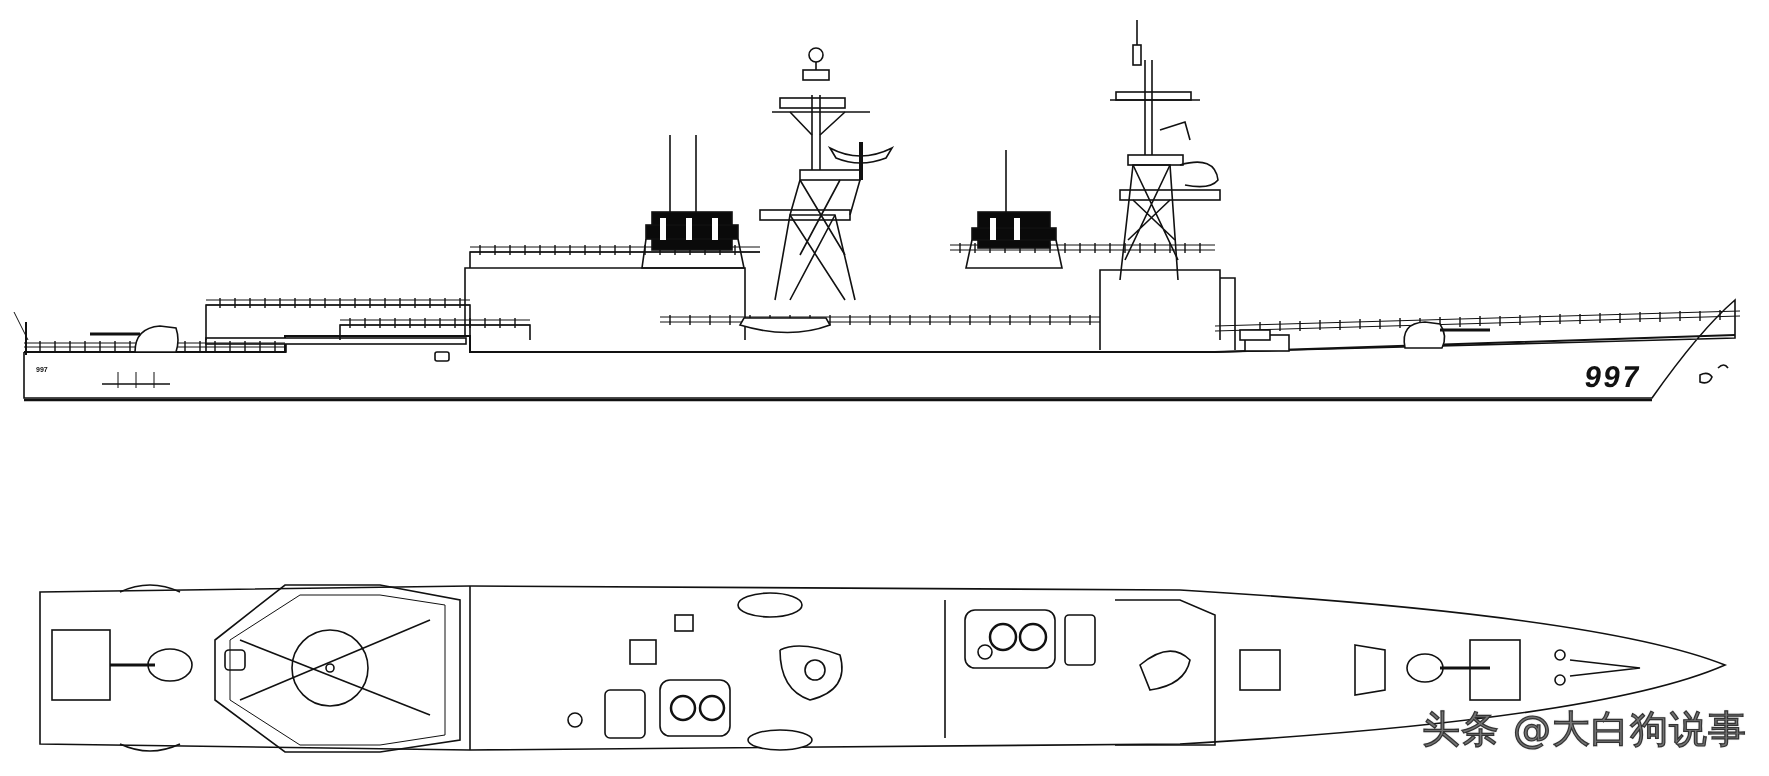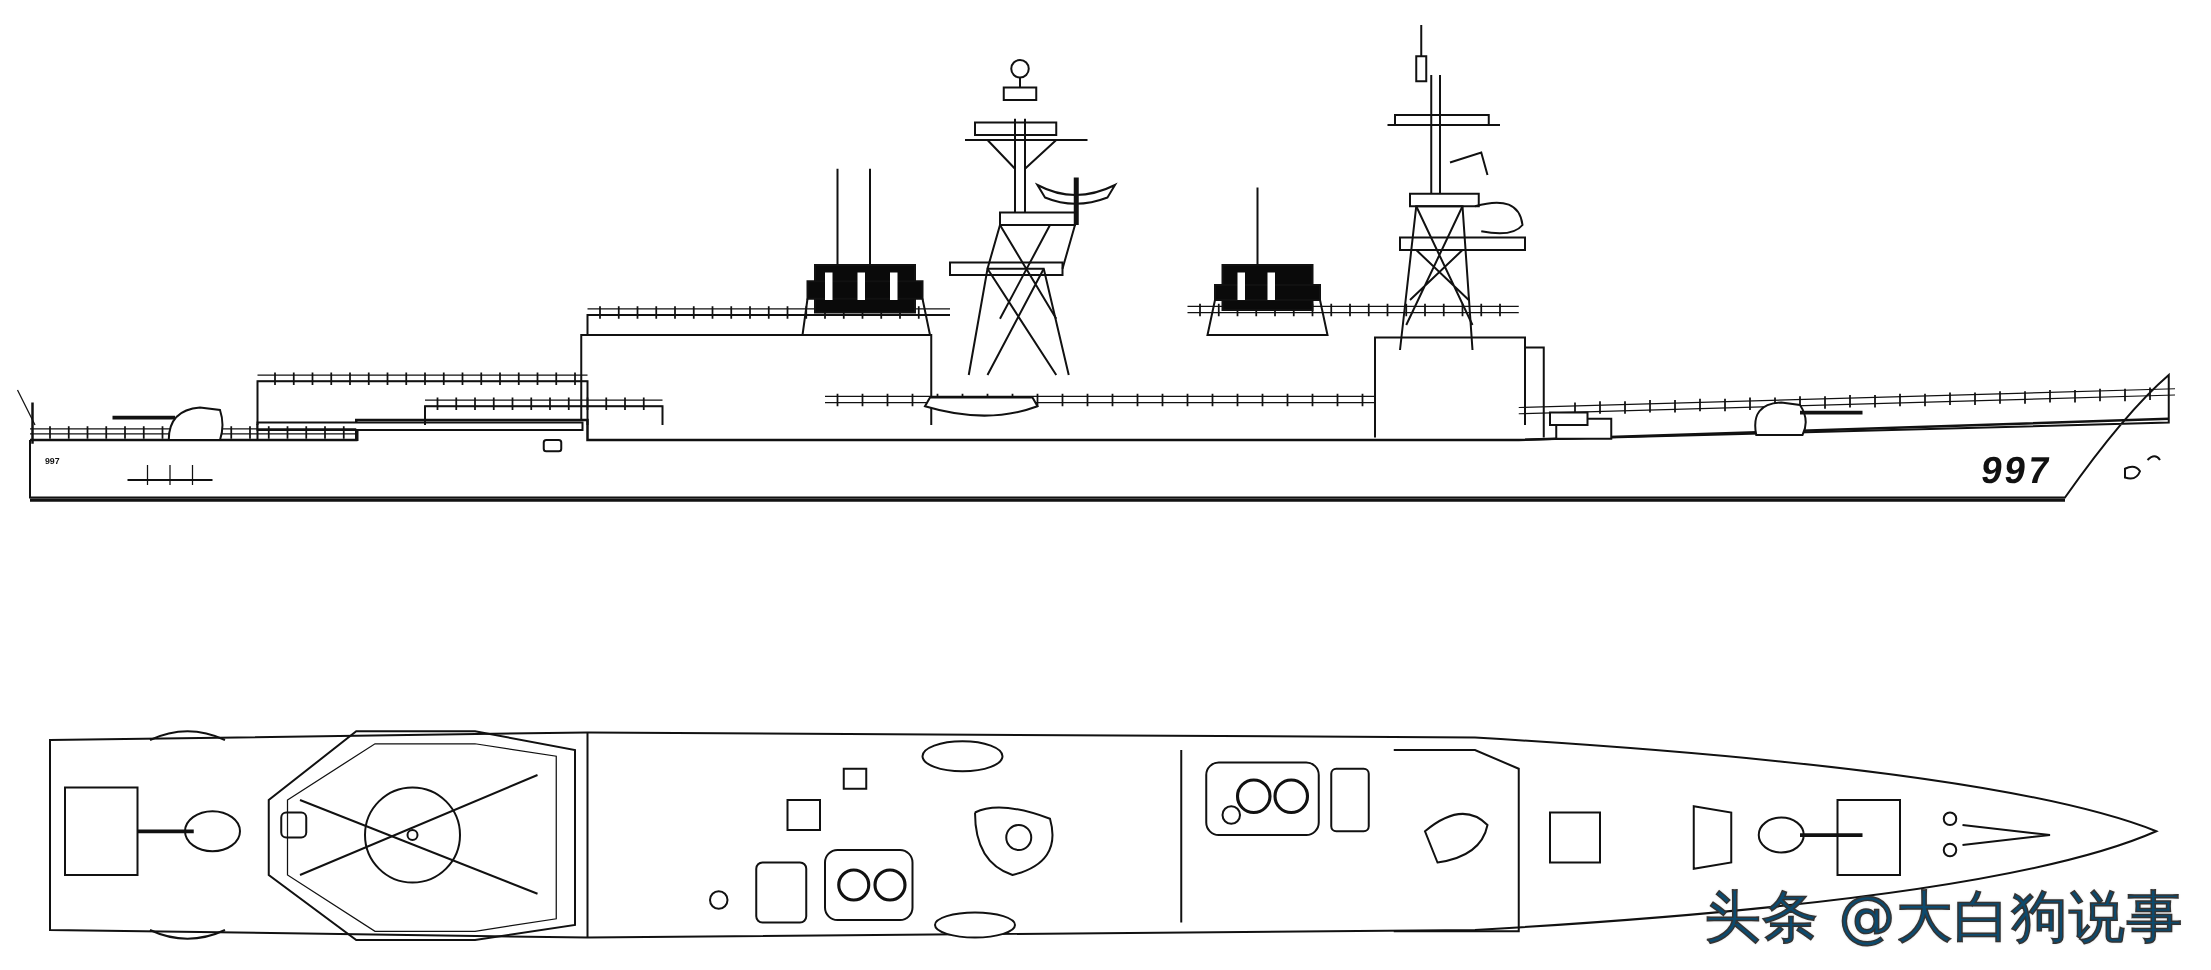--- a/index.html
+++ b/index.html
@@ -3,21 +3,21 @@
 <meta charset="utf-8">
 <style>
   html, body { margin:0; padding:0; background:#ffffff; }
   body { width:1769px; height:776px; position:relative; overflow:hidden; font-family:"Liberation Sans", sans-serif; }
   .view { position:absolute; left:0; width:1769px; }
   .profile { top:0; height:420px; }
   .plan { top:540px; height:236px; }
   svg { display:block; }
   .hull-number { position:absolute; font-family:"Liberation Sans", sans-serif; font-weight:bold; font-size:30px; color:#111; letter-spacing:2px; transform:skewX(-8deg); }
   .stern-number { position:absolute; font-family:"Liberation Sans", sans-serif; font-weight:bold; font-size:7px; color:#111; }
-  .watermark { position:absolute; right:22px; top:704px; font-family:"DejaVu Sans", sans-serif; font-size:45px; color:#0c4a6e; -webkit-text-stroke:1.2px #333; text-shadow:0 0 2px rgba(0,0,0,.35); letter-spacing:1px;text-align:center; }
+  .watermark { position:absolute; right:22px; top:704px; font-family:"DejaVu Sans", sans-serif; font-size:38px; color:#737373; -webkit-text-stroke:1.2px #333; text-shadow:0 0 2px rgba(0,0,0,.35); letter-spacing:1px;text-align:center; }
 </style>
 </head>
 <body>
 
 <div class="view profile">
   <svg width="1769" height="420" viewBox="0 0 1769 420">
     <g fill="none" stroke="#111" stroke-width="1.6">
 
       <path d="M24 352 L24 398 L1652 398 Q1700 330 1735 300 L1735 338 L1215 352"></path>
       <line x1="24" y1="400" x2="1652" y2="400" stroke-width="2.6"></line>

